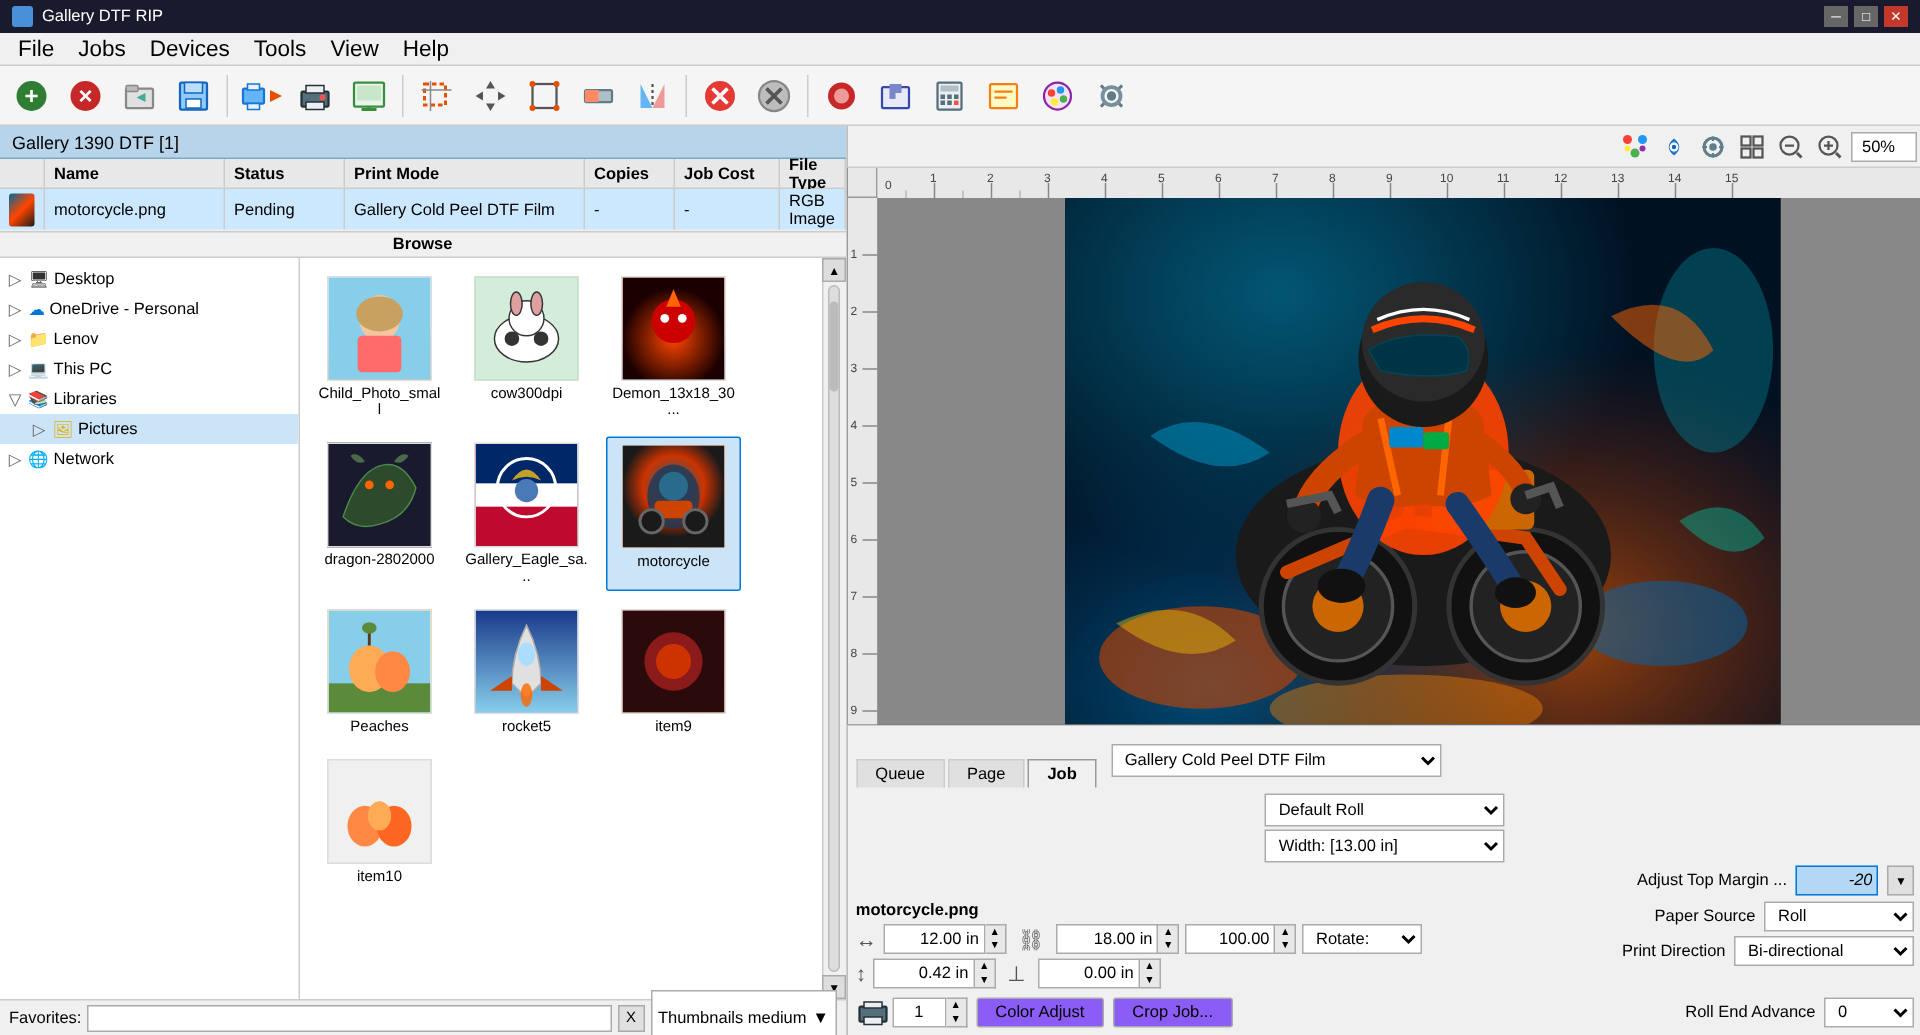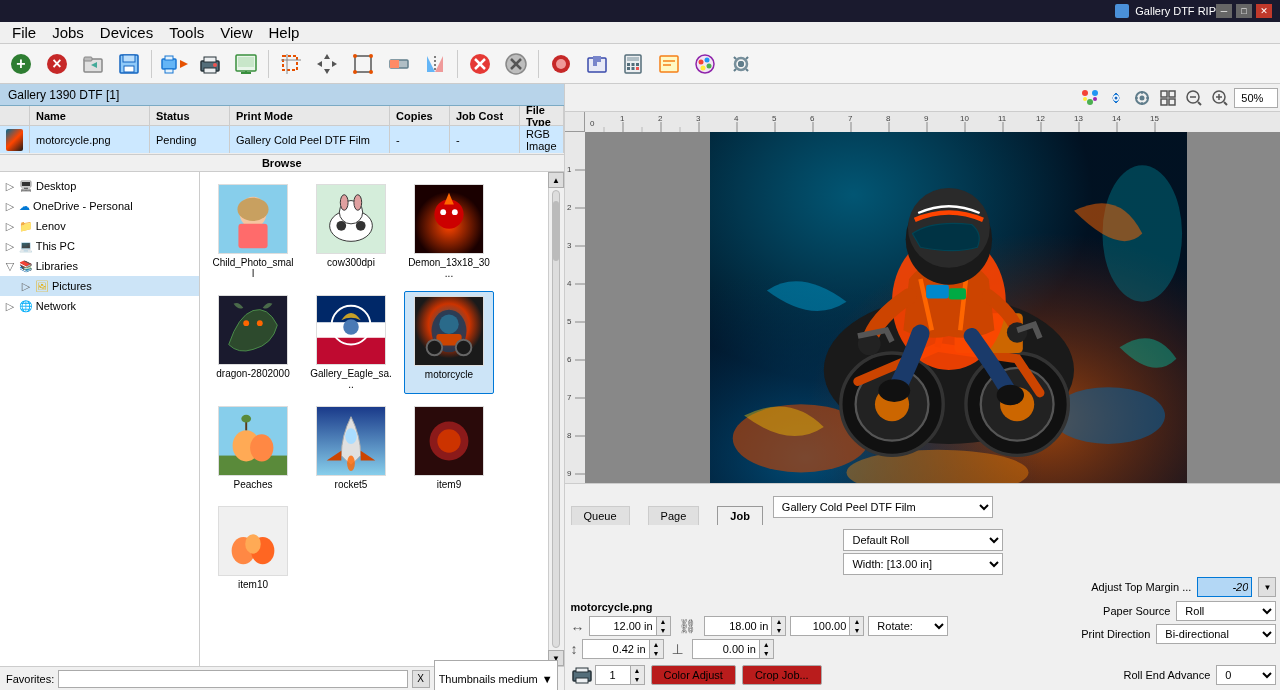--- a/index.html
+++ b/index.html
@@ -6,21 +6,21 @@
     body { font-family: 'Segoe UI', Tahoma, Arial, sans-serif; font-size: 12px; background: #f0f0f0; overflow: hidden; }
     
     
     .title-bar {
       background: #1a1a2e;
       color: white;
       height: 22px;
       display: flex;
       align-items: center;
       padding: 0 8px;
-      justify-content: flex-end;
+      justify-content: space-between;
     }
     .title-bar-left { display: flex; align-items: center; gap: 6px; }
     .title-bar-icon { width: 14px; height: 14px; background: #4a90d9; border-radius: 2px; }
     .title-bar-title { font-size: 11px; }
     .title-bar-controls { display: flex; gap: 4px; }
     .title-bar-btn { width: 16px; height: 14px; background: #666; border: none; cursor: pointer; color: white; font-size: 9px; display: flex; align-items: center; justify-content: center; }
     .title-bar-btn.close { background: #c0392b; }
     
     
     .menu-bar {
@@ -294,21 +294,21 @@
     
     .bottom-panel {
       background: #f0f0f0;
       border-top: 1px solid #ccc;
       padding: 6px 8px;
     }
     
     
     .tab-row {
       display: flex;
-      gap: 16px;
+      gap: 0;
       margin-bottom: 6px;
       align-items: flex-end;
       margin-top: 18px;
     }
     .tab {
       padding: 3px 12px;
       border: 1px solid #ccc;
       border-bottom: none;
       background: #e0e0e0;
       cursor: pointer;
@@ -347,21 +347,21 @@
     
     
     .input-highlight {
       background: #b3d7f5 !important;
       border-color: #0078d7 !important;
     }
     .filename-label { font-size: 11px; font-weight: 600; margin-bottom: 3px; }
     .action-btn {
       padding: 3px 12px;
       border: 1px solid #aaa;
-      background: #b91c1c;
+      background: #8b5cf6;
       cursor: pointer;
       font-size: 11px;
       border-radius: 2px;
     }
 
     
     ::-webkit-scrollbar { width: 10px; height: 10px; }
     ::-webkit-scrollbar-track { background: #f1f1f1; }
     ::-webkit-scrollbar-thumb { background: #bbb; border-radius: 2px; }
 

